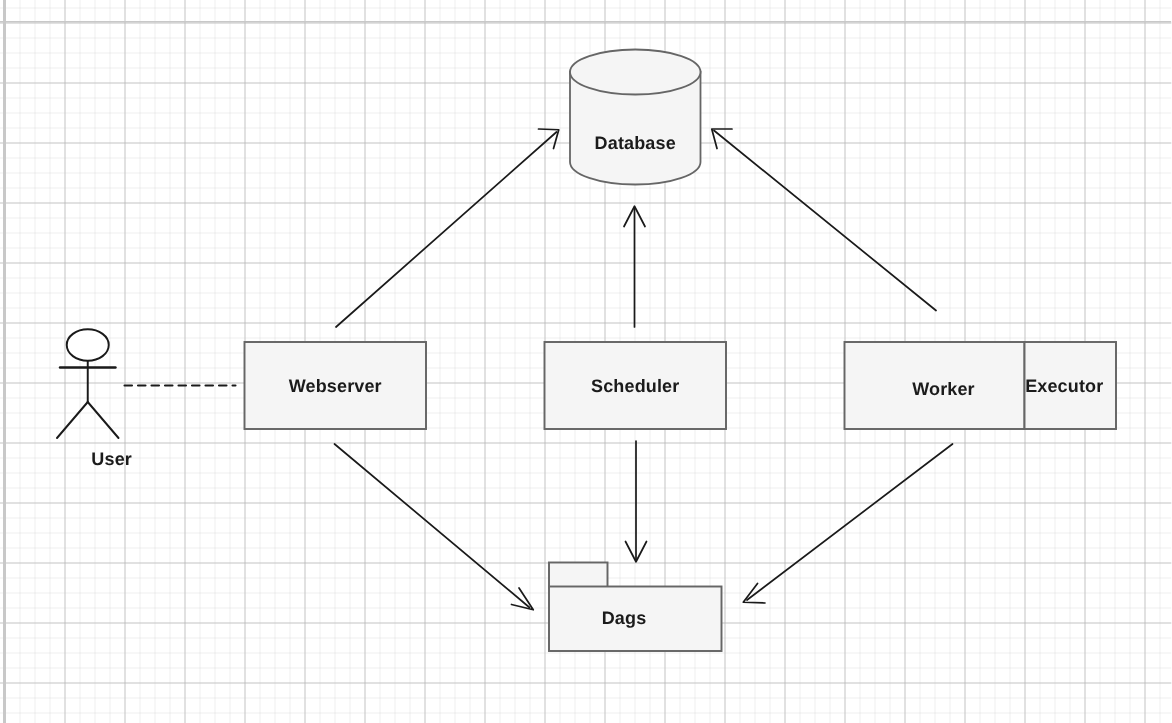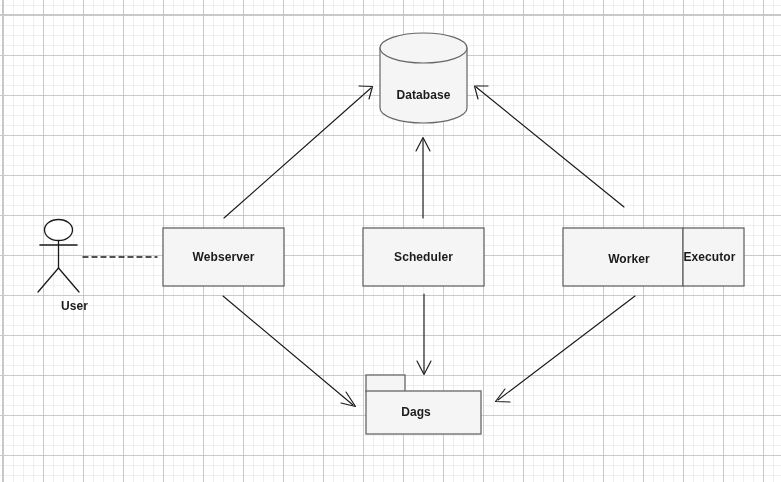--- a/index.html
+++ b/index.html
@@ -163,15 +163,15 @@
   <div class="shape-label" style="left:363px; top:250px; width:121px;">Scheduler</div>
 
   <div class="shape-label" style="left:163px; top:250px; width:121px;">Webserver</div>
 
   <div class="shape-label" style="left:563px; top:252px; width:100px;margin-left:16px;">Worker</div>
 
   <div class="shape-label" style="left:683px; top:250px; width:53px;">Executor</div>
 
   <div class="shape-label" style="left:366px; top:405px; width:100px;">Dags</div>
 
-  <div class="shape-label" style="left:46px; top:299px; width:57px;">User</div>
+  <div class="shape-label" style="left:31px; top:299px; width:57px;text-align:right;">User</div>
 
 </div>
 
 </body></html>

